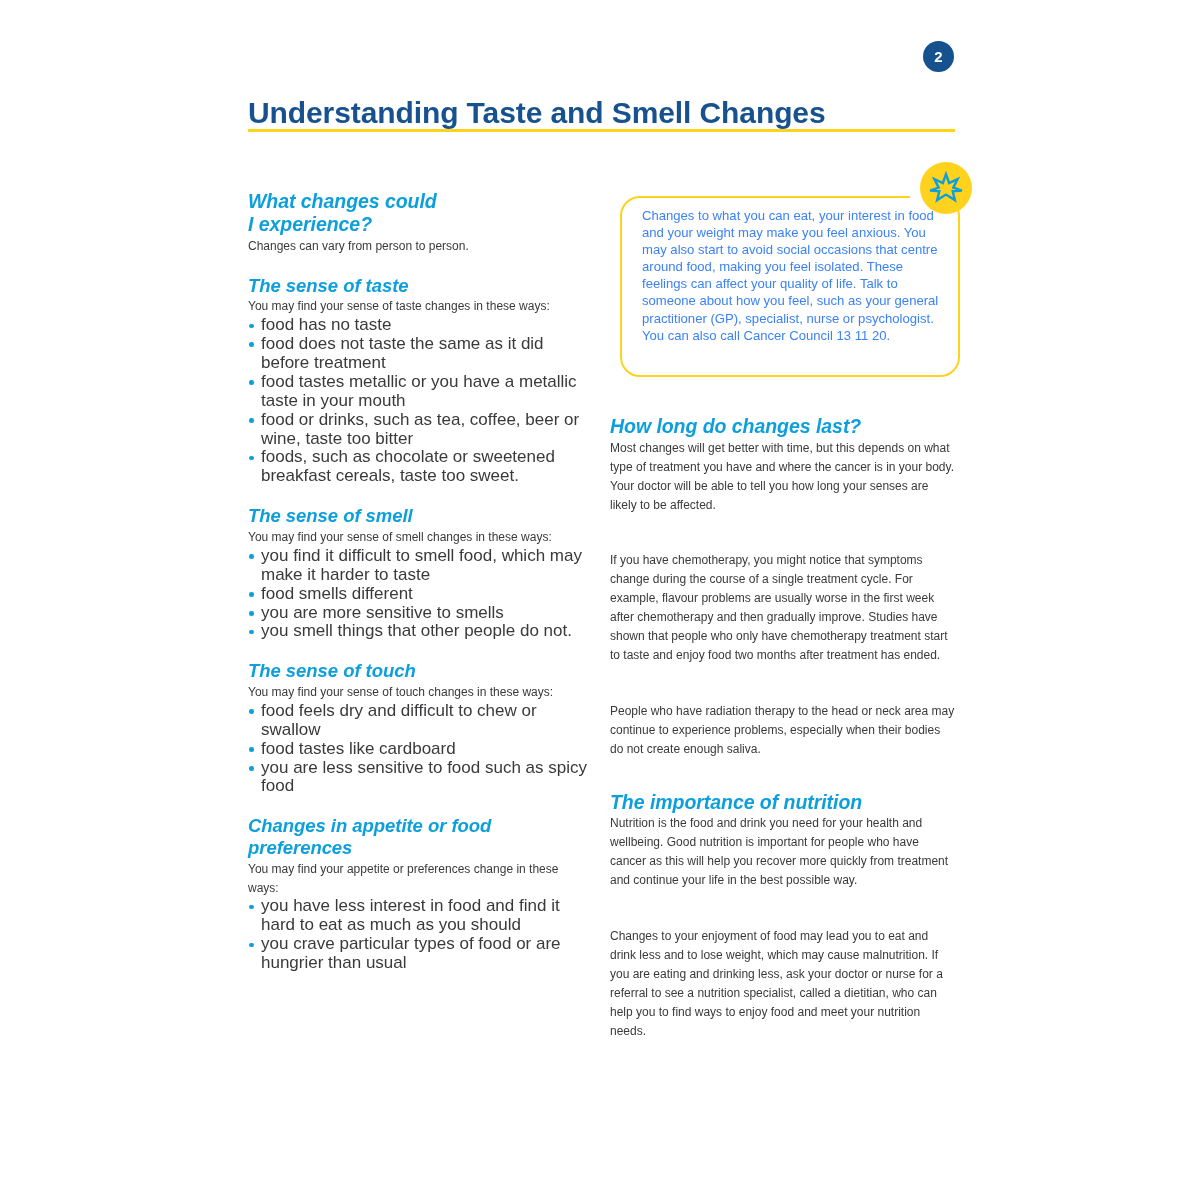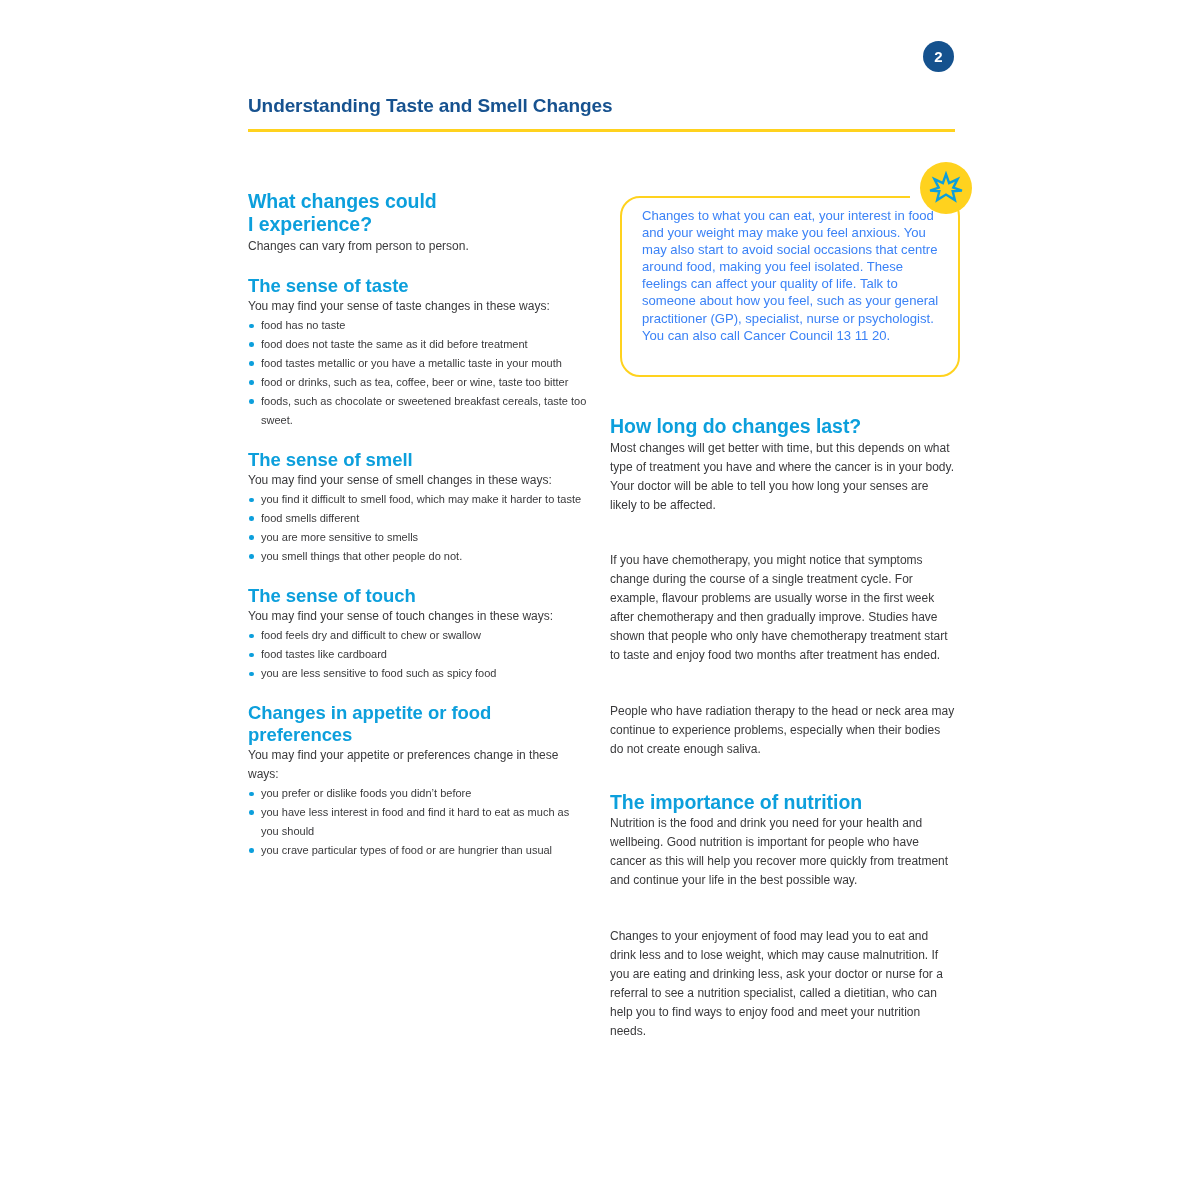--- a/index.html
+++ b/index.html
@@ -39,21 +39,21 @@
     justify-content: center;
     letter-spacing: 0;
   }
 
   
   .doc-title {
     position: absolute;
     top: 96px;
     left: 248px;
     width: 720px;
-    font-size: 19px;
+    font-size: 30px;
     font-weight: bold;
     color: #17528f;
     letter-spacing: -0.1px;
     line-height: 1.1;
   }
   .title-rule {
     position: absolute;
     top: 129px;
     left: 248px;
     width: 707px;
@@ -75,20 +75,21 @@
     width: 345px;
   }
 
   h2.sec {
     font-size: 18.5px;
     font-weight: bold;
     color: #0c9fdc;
     margin: 0 0 1px 0;
     line-height: 1.17;
     letter-spacing: -0.05px;
+    font-style: italic;
   }
   h2.sec.big {
     font-size: 19.5px;
   }
 
   p.body {
     font-size: 12px;
     line-height: 18.9px;
     margin: 0;
     color: #3a3a3c;
@@ -98,21 +99,21 @@
   }
 
   ul.bullets {
     list-style: none;
     margin: 0;
     padding: 0;
   }
   ul.bullets li {
     position: relative;
     padding-left: 13px;
-    font-size: 11px;
+    font-size: 17px;
     line-height: 18.9px;
     color: #3a3a3c;
   }
   ul.bullets li::before {
     content: "";
     position: absolute;
     left: 1px;
     top: 7.5px;
     width: 4.5px;
     height: 4.5px;
@@ -224,21 +225,20 @@
       <li>food feels dry and difficult to chew or swallow</li>
       <li>food tastes like cardboard</li>
       <li>you are less sensitive to food such as spicy food</li>
     </ul>
 
     <div class="gap-block"></div>
 
     <h2 class="sec">Changes in appetite or food preferences</h2>
     <p class="body">You may find your appetite or preferences change in these ways:</p>
     <ul class="bullets">
-      <li>you prefer or dislike foods you didn’t before</li>
       <li>you have less interest in food and find it hard to eat as much as you should</li>
       <li>you crave particular types of food or are hungrier than usual</li>
     </ul>
   </div>
 
   <div class="callout-wrap">
     <div class="callout-box"></div>
     <div class="callout-gap"></div>
     <div class="callout-text">Changes to what you can eat, your interest in food and your weight may make you feel anxious. You may also start to avoid social occasions that centre around food, making you feel isolated. These feelings can affect your quality of life. Talk to someone about how you feel, such as your general practitioner (GP), specialist, nurse or psychologist. You can also call Cancer Council 13 11 20.</div>
     <div class="callout-icon">

